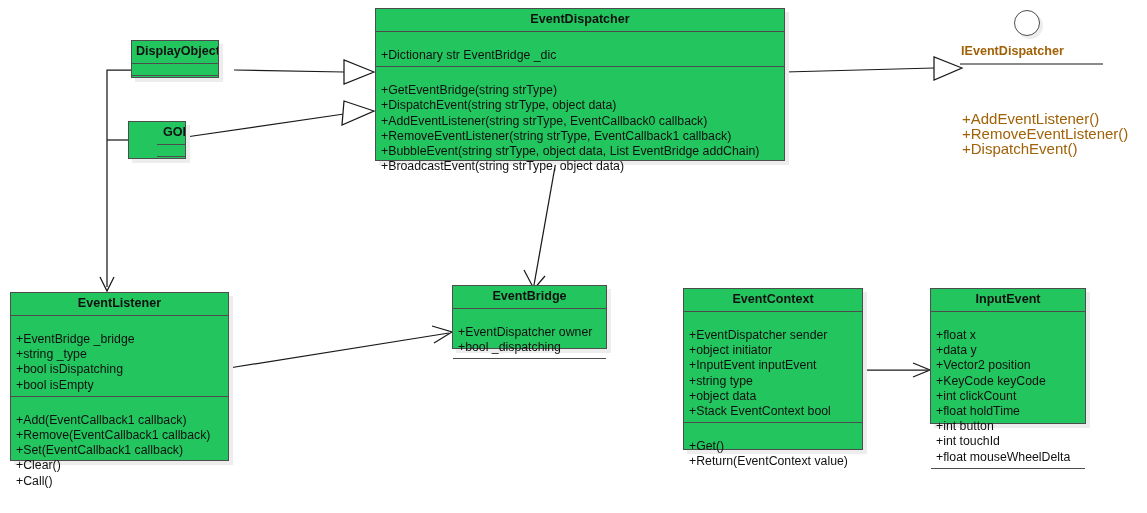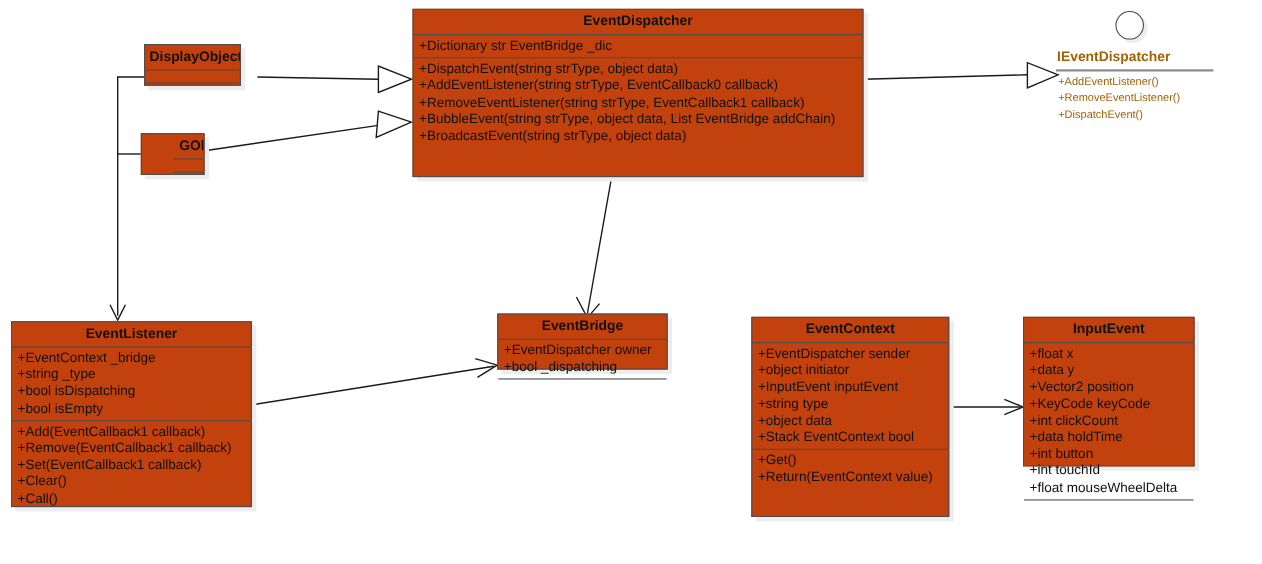--- a/index.html
+++ b/index.html
@@ -12,42 +12,42 @@
     width: 1147px;
     height: 513px;
     background: #ffffff;
     font-family: "Liberation Sans", sans-serif;
     overflow: hidden;
   }
   
   .uml-class {
     position: absolute;
     box-sizing: border-box;
-    background: #c2410c;
+    background: #22c55e;
     border: 1px solid #4d4d4d;
     box-shadow: 4px 4px 0 0 #ededed;
     font-size: 12.3px;
     color: #111111;
   }
   .uml-title {
     text-align: center;
     font-weight: bold;
     font-size: 12.6px;
     padding: 3px 4px 4px 4px;
     line-height: 15px;
     white-space: nowrap;
     overflow: hidden;
   }
   .uml-title.left {
     text-align: left;
     padding-left: 6px;
   }
   .uml-compartment {
     border-top: 1px solid #4d4d4d;
-    padding: 2px 4px 3px 4px;
+    padding: 16px 4px 3px 4px;
   }
   .uml-compartment.empty {
     padding: 0;
     height: 11px;
   }
   .uml-compartment.empty2 {
     padding: 0;
     height: 12px;
   }
   .uml-row {
@@ -76,21 +76,22 @@
     font-size: 12.6px;
     white-space: nowrap;
   }
   .iface-rule {
     position: absolute;
     height: 0;
     border-top: 2px solid #8a8a8a;
   }
   .iface-methods {
     position: absolute;
-    font-size: 10px;
+    font-size: 15px;
+    margin-top: 44px;
   }
   .iface-methods .uml-row { line-height: 15.2px; }
 
   
   #links {
     position: absolute;
     left: 0;
     top: 0;
     width: 1147px;
     height: 513px;
@@ -167,66 +168,67 @@
     <div class="uml-compartment empty"></div>
     <div class="uml-compartment empty2"></div>
   </div>
 
   <div class="uml-class" style="left:375px; top:8px; width:410px; height:153px;">
     <div class="uml-title">EventDispatcher</div>
     <div class="uml-compartment">
       <div class="uml-row">+Dictionary str EventBridge  _dic</div>
     </div>
     <div class="uml-compartment">
+      <div class="uml-row">+GetEventBridge(string strType)</div>
       <div class="uml-row">+DispatchEvent(string strType, object data)</div>
       <div class="uml-row">+AddEventListener(string strType, EventCallback0 callback)</div>
       <div class="uml-row">+RemoveEventListener(string strType, EventCallback1 callback)</div>
       <div class="uml-row">+BubbleEvent(string strType, object data, List EventBridge addChain)</div>
       <div class="uml-row">+BroadcastEvent(string strType, object data)</div>
     </div>
   </div>
 
   <div class="iface" style="left:952px; top:10px; width:190px; height:110px;">
     <div class="iface-circle" style="left:62px; top:0px;"></div>
     <div class="iface-title" style="left:9px; top:34px;">IEventDispatcher</div>
     <div class="iface-rule" style="left:8px; top:53px; width:143px;"></div>
     <div class="iface-methods" style="left:9px; top:57px;">
       <div class="uml-row">+AddEventListener()</div>
       <div class="uml-row">+RemoveEventListener()</div>
       <div class="uml-row">+DispatchEvent()</div>
     </div>
   </div>
 
-  <div class="uml-class" style="left:452px; top:285px; width:155px; height:51px;">
+  <div class="uml-class" style="left:452px; top:285px; width:155px; height:64px;">
     <div class="uml-title">EventBridge</div>
     <div class="uml-compartment">
       <div class="uml-row">+EventDispatcher owner</div>
       <div class="uml-row">+bool _dispatching</div>
     </div>
     <div class="uml-compartment empty2"></div>
   </div>
 
   <div class="uml-class" style="left:10px; top:292px; width:219px; height:169px;">
     <div class="uml-title">EventListener</div>
     <div class="uml-compartment">
-      <div class="uml-row">+EventContext _bridge</div>
+      <div class="uml-row">+EventBridge _bridge</div>
       <div class="uml-row">+string _type</div>
       <div class="uml-row">+bool isDispatching</div>
       <div class="uml-row">+bool isEmpty</div>
     </div>
     <div class="uml-compartment">
       <div class="uml-row">+Add(EventCallback1 callback)</div>
       <div class="uml-row">+Remove(EventCallback1 callback)</div>
       <div class="uml-row">+Set(EventCallback1 callback)</div>
       <div class="uml-row">+Clear()</div>
       <div class="uml-row">+Call()</div>
     </div>
   </div>
 
-  <div class="uml-class" style="left:683px; top:288px; width:180px; height:182px;">
+  <div class="uml-class" style="left:683px; top:288px; width:180px; height:162px;">
     <div class="uml-title">EventContext</div>
     <div class="uml-compartment">
       <div class="uml-row">+EventDispatcher sender</div>
       <div class="uml-row">+object initiator</div>
       <div class="uml-row">+InputEvent inputEvent</div>
       <div class="uml-row">+string type</div>
       <div class="uml-row">+object data</div>
       <div class="uml-row">+Stack EventContext bool</div>
     </div>
     <div class="uml-compartment">
@@ -236,21 +238,21 @@
   </div>
 
   <div class="uml-class" style="left:930px; top:288px; width:156px; height:136px;">
     <div class="uml-title">InputEvent</div>
     <div class="uml-compartment">
       <div class="uml-row">+float x</div>
       <div class="uml-row">+data y</div>
       <div class="uml-row">+Vector2 position</div>
       <div class="uml-row">+KeyCode keyCode</div>
       <div class="uml-row">+int clickCount</div>
-      <div class="uml-row">+data holdTime</div>
+      <div class="uml-row">+float holdTime</div>
       <div class="uml-row">+int button</div>
       <div class="uml-row">+int touchId</div>
       <div class="uml-row">+float mouseWheelDelta</div>
     </div>
     <div class="uml-compartment empty2"></div>
   </div>
 
 </div>
 
 </body></html>

